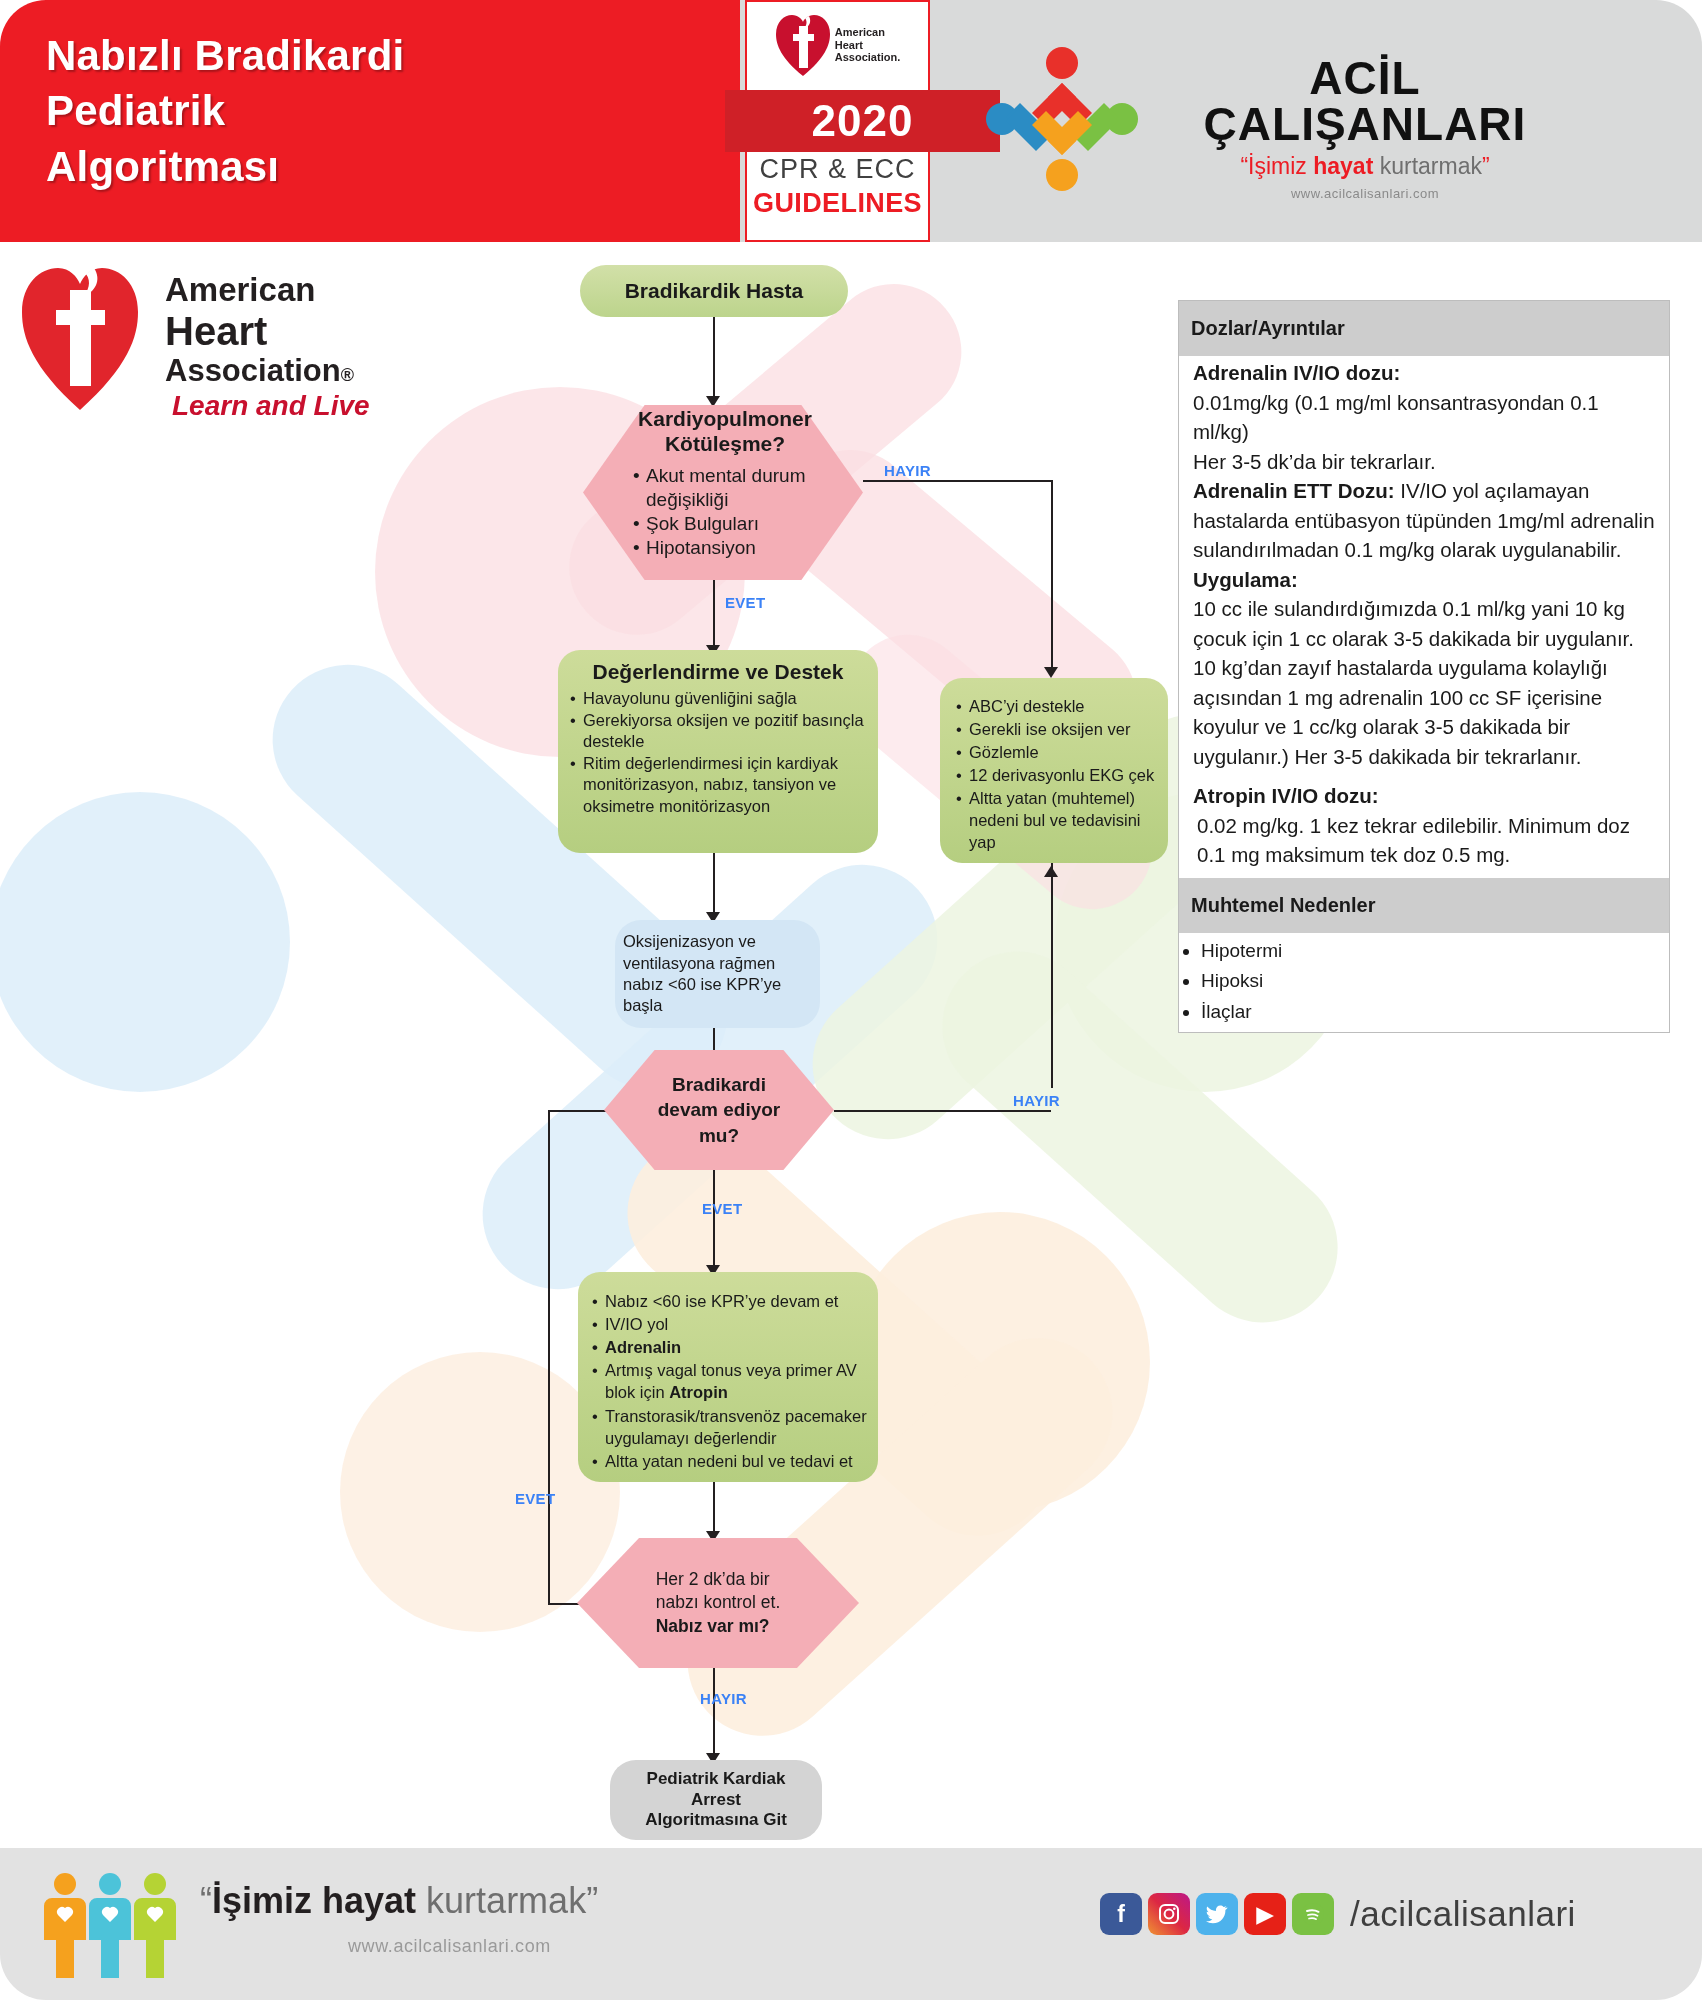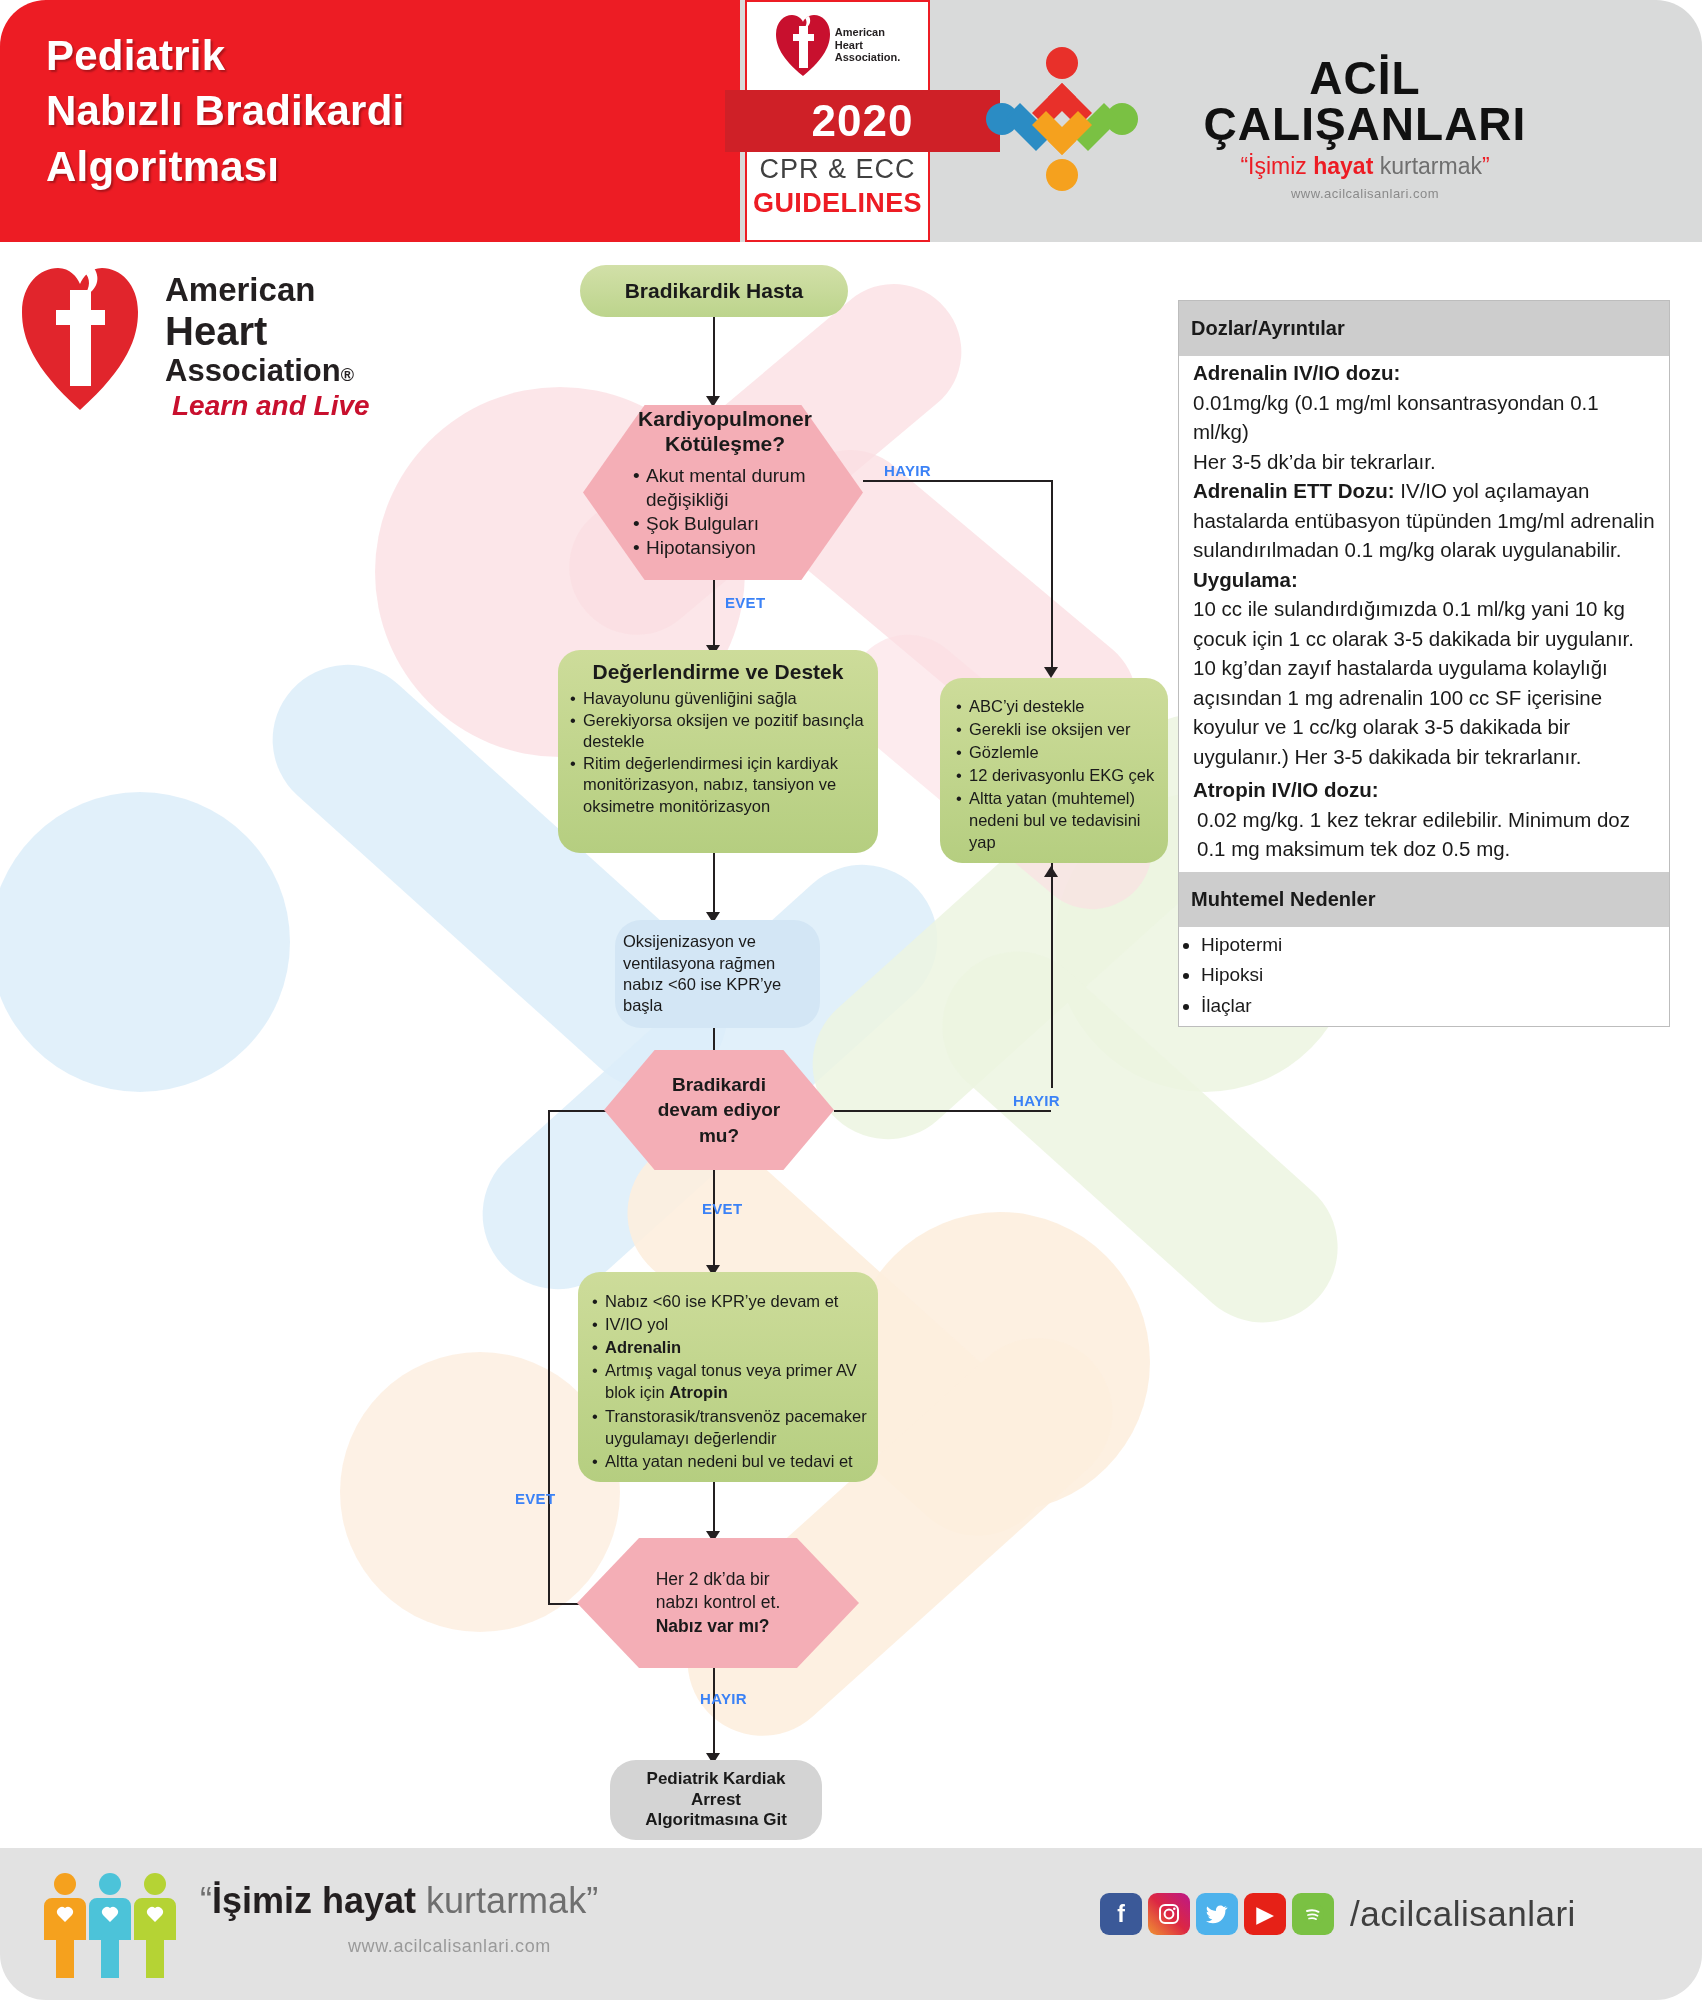--- a/index.html
+++ b/index.html
@@ -102,22 +102,22 @@
   #social-handle{margin-left:10px;font-size:35px;color:#3f3f3f;letter-spacing:.5px;}
 </style>
 </head>
 <body>
 
 <div id="header">
   <div id="header-red"></div>
   <div id="header-grey"></div>
 
   <div id="header-title">
+    <div>Nabızlı Bradikardi</div>
     <div>Pediatrik</div>
-    <div>Nabızlı Bradikardi</div>
     <div>Algoritması</div>
   </div>
 
   <div id="aha-badge">
     <div class="badge-top">
       <svg width="56" height="66" viewBox="0 0 56 66">
         <path d="M28 64 C6 46 1 33 1 22 C1 10 9 3 17 3 C23 3 27 7 28 10 C29 7 33 3 39 3 C47 3 55 10 55 22 C55 33 50 46 28 64 Z" fill="#c8102e"></path>
         <path d="M30 6 C33 10 31 14 29 17 C34 15 37 10 34 4 Z" fill="#ffffff"></path>
         <rect x="24" y="14" width="9" height="42" fill="#ffffff"></rect>
         <rect x="18" y="22" width="21" height="7" fill="#ffffff"></rect>
@@ -307,21 +307,21 @@
 
 <div id="dose-panel">
   <div class="panel-head">Dozlar/Ayrıntılar</div>
   <div class="panel-body">
     <p><b>Adrenalin IV/IO dozu:</b></p>
     <p>0.01mg/kg (0.1 mg/ml konsantrasyondan 0.1 ml/kg)</p>
     <p>Her 3-5 dk’da bir tekrarlaır.</p>
     <p><b>Adrenalin ETT Dozu:</b><span> IV/IO yol açılamayan hastalarda entübasyon tüpünden 1mg/ml adrenalin sulandırılmadan 0.1 mg/kg olarak uygulanabilir.</span></p>
     <p><b>Uygulama:</b></p>
     <p>10 cc ile sulandırdığımızda 0.1 ml/kg yani 10 kg çocuk için 1 cc olarak 3-5 dakikada bir uygulanır. 10 kg’dan zayıf hastalarda uygulama kolaylığı açısından 1 mg adrenalin 100 cc SF içerisine koyulur ve 1 cc/kg olarak 3-5 dakikada bir uygulanır.) Her 3-5 dakikada bir tekrarlanır.</p>
-    <p style="margin-top:4px;"><b>Atropin IV/IO dozu:</b></p>
+    <p style="margin-top:10px;"><b>Atropin IV/IO dozu:</b></p>
     <p style="padding-left:4px;">0.02 mg/kg. 1 kez tekrar edilebilir. Minimum doz 0.1 mg maksimum tek doz 0.5 mg.</p>
   </div>
   <div class="panel-head">Muhtemel Nedenler</div>
   <ul class="causes">
     <li>Hipotermi</li>
     <li>Hipoksi</li>
     <li>İlaçlar</li>
   </ul>
 </div>
 

